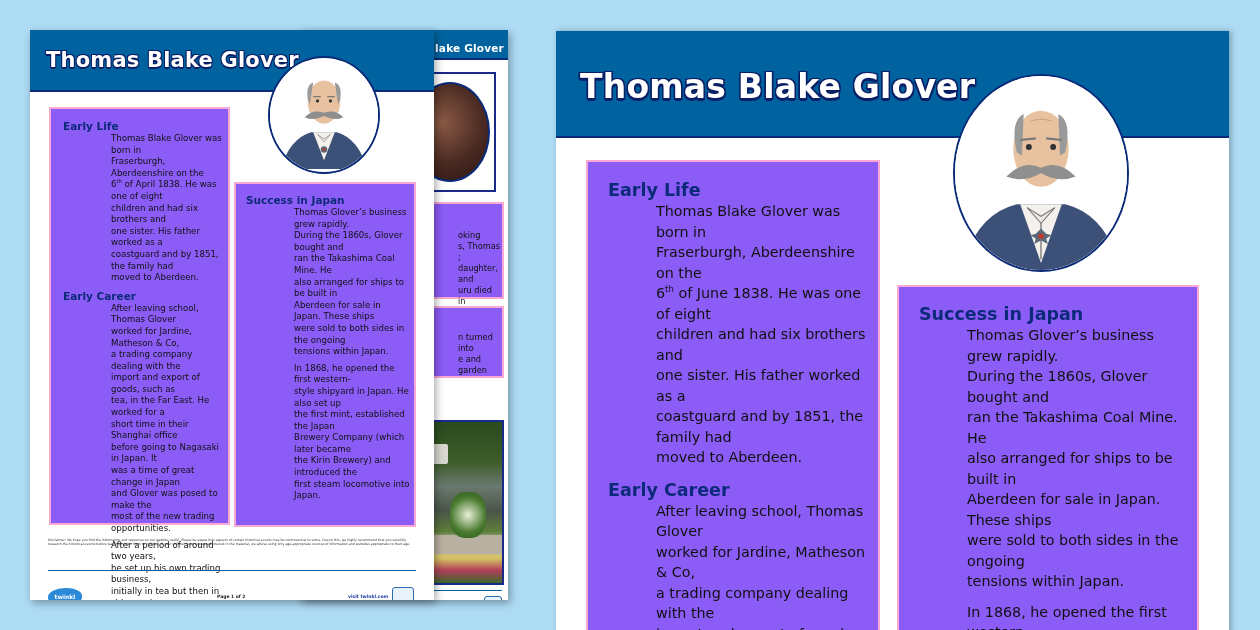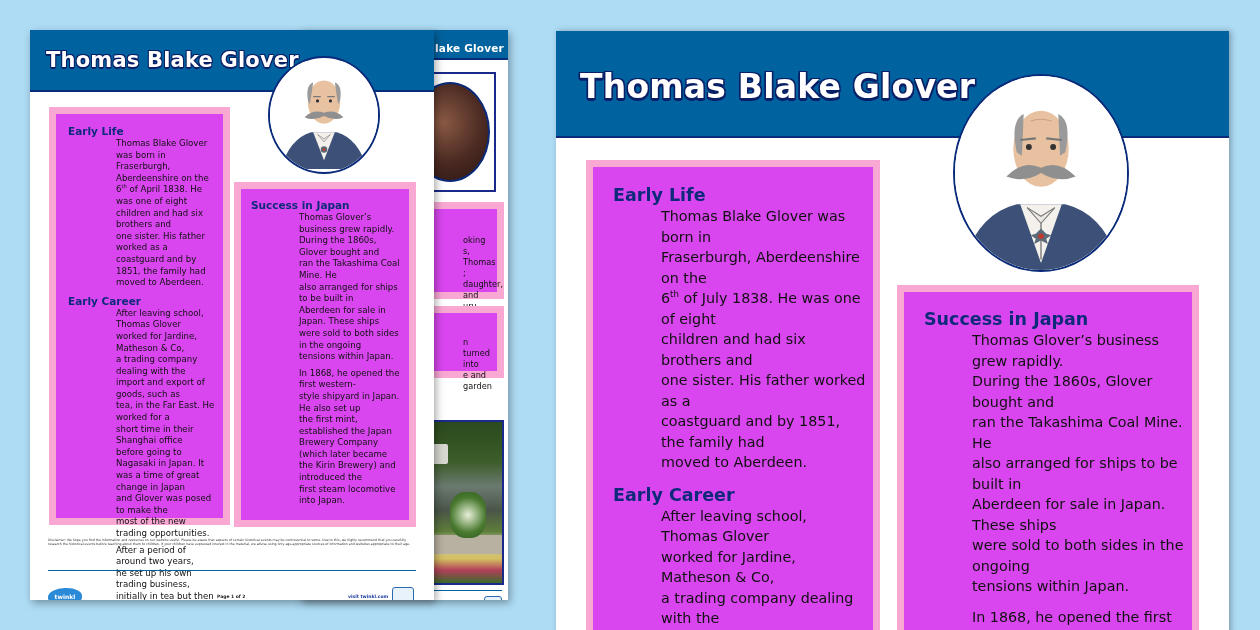--- a/index.html
+++ b/index.html
@@ -35,22 +35,22 @@
     .portrait {
       position: absolute;
       border-radius: 50%;
       background: #fff;
       border: 2px solid #0a2a7a;
       overflow: hidden;
     }
     .portrait svg { width: 100%; height: 100%; display: block; }
     .box {
       position: absolute;
-      border: 7px solid #f9a8d4;
-      background: #d946ef;
+      border: 2px solid #f9a8d4;
+      background: #8b5cf6;
     }
     .box h3 {
       color: #0d2a7a;
       font-weight: bold;
     }
     .box p { white-space: pre-line; margin-left: 48px; }
 
     
     #page2 { left: 300px; top: 30px; width: 208px; height: 570px; }
     #page2 .banner { height: 30px; }
@@ -250,21 +250,21 @@
         <circle cx="57" cy="41" r="1.7" fill="#333"></circle>
       <path d="M38 37 L47 36 M53 36 L62 37" stroke="#777" stroke-width="1.2"></path>
       <path d="M44 26 Q50 24 56 26" stroke="#c9a080" stroke-width="0.6" fill="none"></path>
     </svg>
   </div>
 
   <div class="box box-early">
     <h3>Early Life</h3>
     <p><span>Thomas Blake Glover was born in
 Fraserburgh, Aberdeenshire on the
-6</span><sup>th</sup><span> of July 1838. He was one of eight
+6</span><sup>th</sup><span> of June 1838. He was one of eight
 children and had six brothers and
 one sister. His father worked as a
 coastguard and by 1851, the family had
 moved to Aberdeen.</span></p>
     <h3 class="sect2">Early Career</h3>
     <p>After leaving school, Thomas Glover
 worked for Jardine, Matheson &amp; Co,
 a trading company dealing with the
 import and export of goods, such as
 tea, in the Far East. He worked for a

